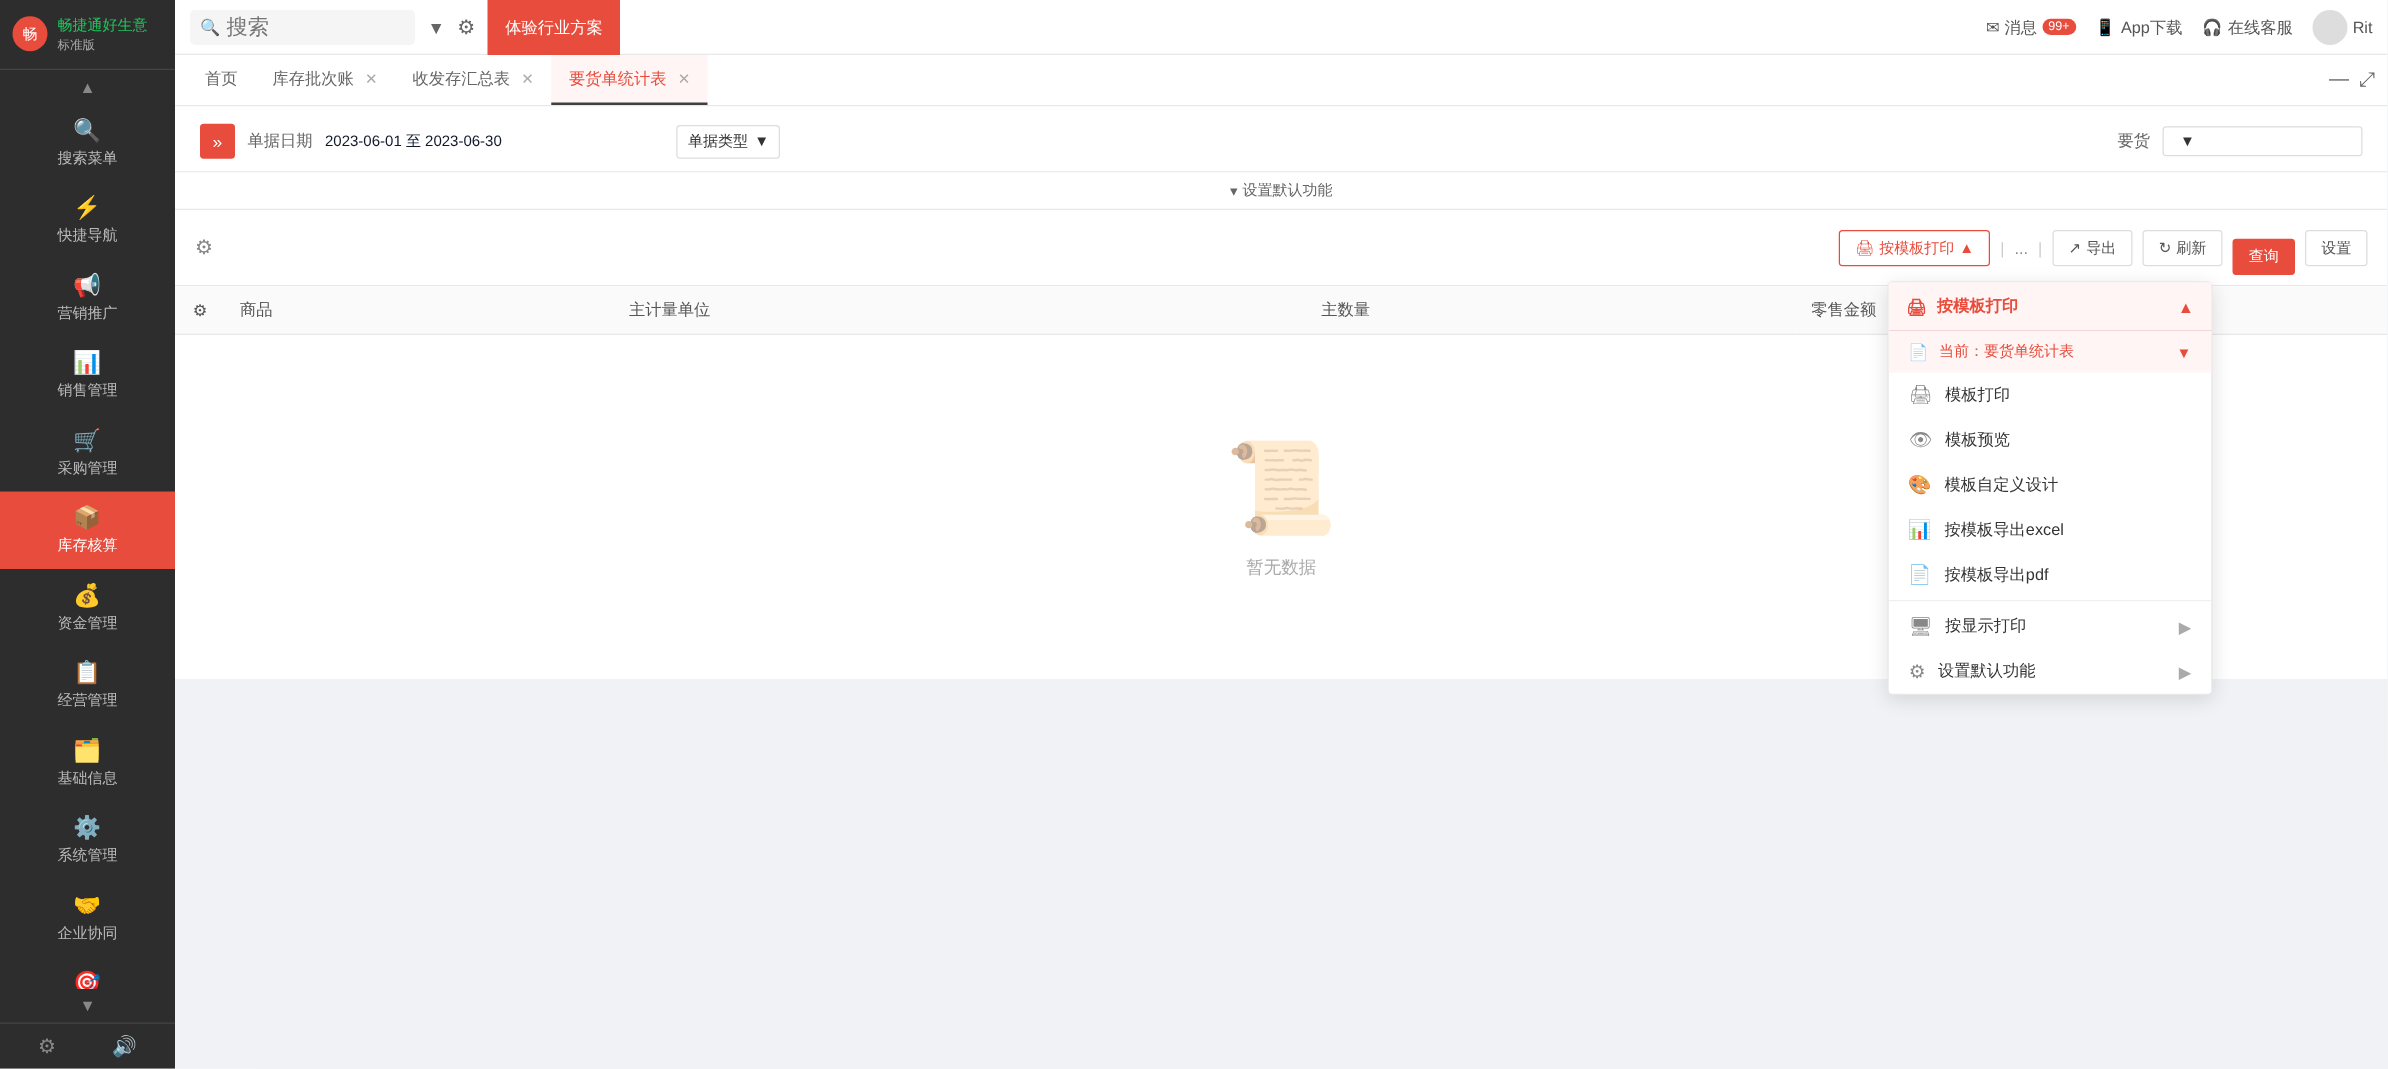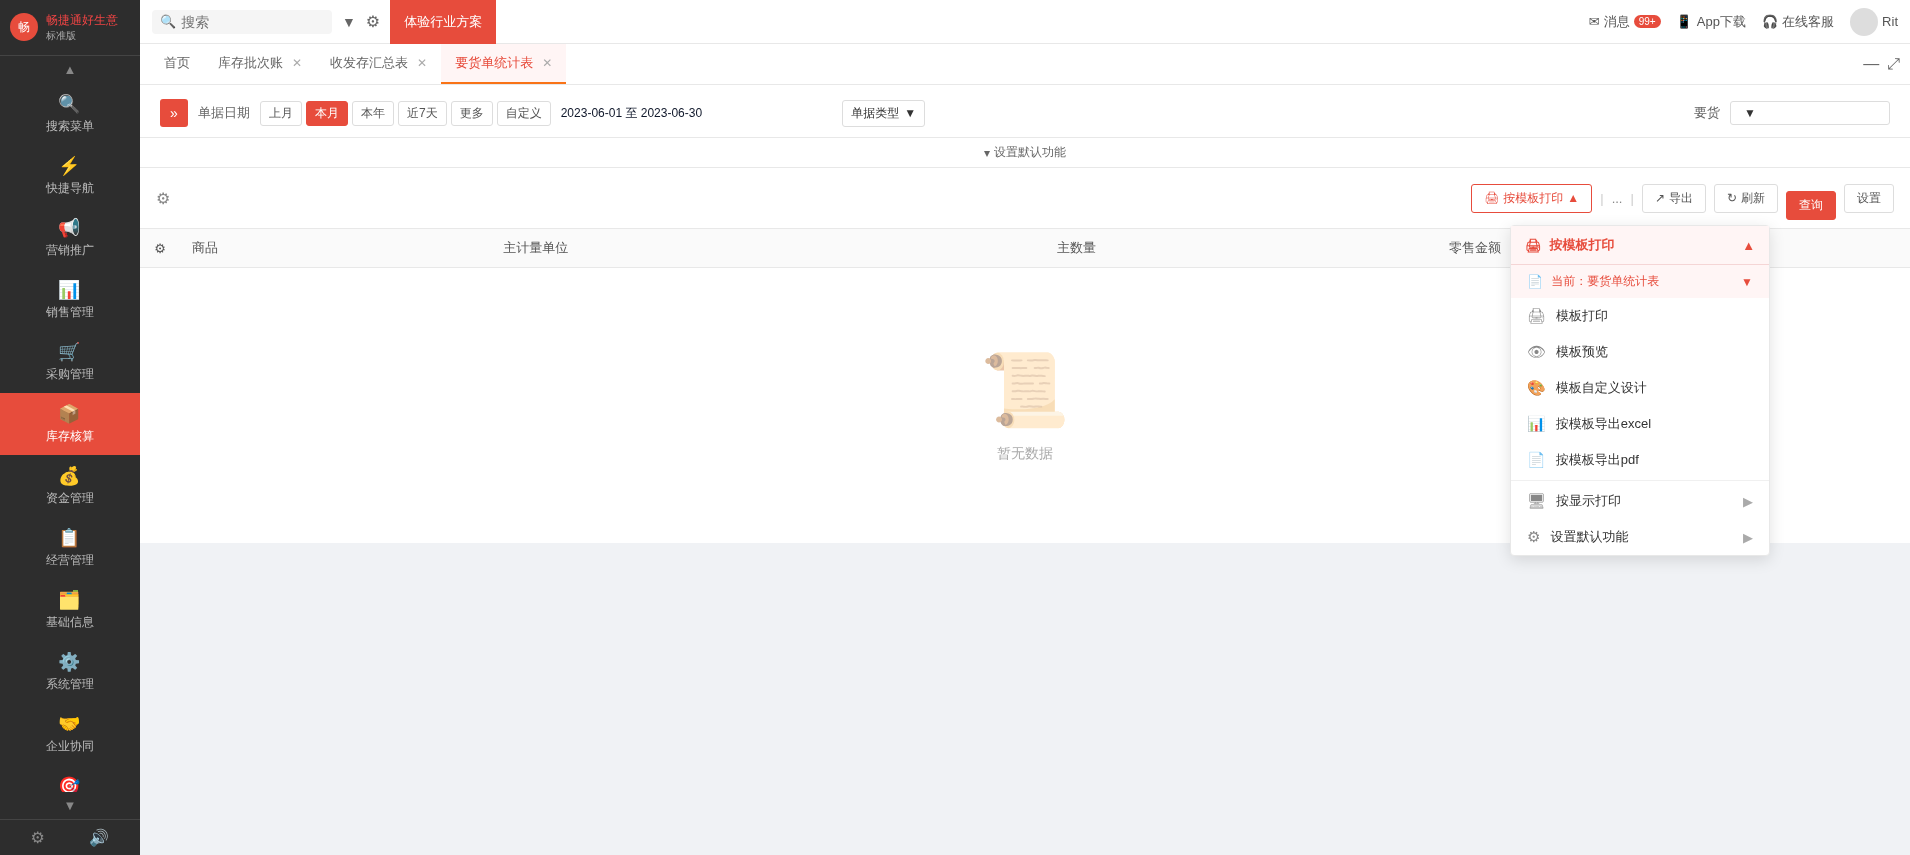--- a/index.html
+++ b/index.html
@@ -2,51 +2,51 @@
 <html><head>
   <meta charset="utf-8">
   <style>
     * { margin: 0; padding: 0; box-sizing: border-box; }
     body { font-family: 'Microsoft YaHei', Arial, sans-serif; font-size: 13px; background: #f5f5f5; display: flex; height: 855px; overflow: hidden; }
 
     
     .sidebar { width: 140px; background: #2d2d2d; color: #ccc; display: flex; flex-direction: column; height: 100%; flex-shrink: 0; }
     .sidebar-logo { padding: 12px 10px; border-bottom: 1px solid #444; display: flex; align-items: center; gap: 8px; }
     .sidebar-logo-icon { width: 28px; height: 28px; background: #e74c3c; border-radius: 50%; display: flex; align-items: center; justify-content: center; color: white; font-size: 12px; flex-shrink: 0; }
-    .sidebar-logo-text { font-size: 12px; color: #ef4444; line-height: 1.4; }
+    .sidebar-logo-text { font-size: 12px; color: #22c55e; line-height: 1.4; }
     .sidebar-logo-badge { font-size: 10px; color: #aaa; }
     .sidebar-nav { flex: 1; overflow-y: auto; }
     .sidebar-nav::-webkit-scrollbar { width: 3px; }
     .sidebar-nav::-webkit-scrollbar-thumb { background: #555; }
     .sidebar-item { display: flex; flex-direction: column; align-items: center; padding: 10px 5px; cursor: pointer; color: #bbb; font-size: 12px; gap: 3px; }
     .sidebar-item.active { background: #e74c3c; color: #fff; }
     .sidebar-item .s-icon { font-size: 18px; }
     .sidebar-scroll-btn { display: flex; align-items: center; justify-content: center; padding: 6px; color: #888; cursor: pointer; }
     .sidebar-footer { display: flex; align-items: center; justify-content: space-around; padding: 8px; border-top: 1px solid #444; }
     .sidebar-footer-btn { color: #888; cursor: pointer; font-size: 16px; }
 
     
     .main { flex: 1; display: flex; flex-direction: column; overflow: hidden; }
 
     
     .topbar { background: #fff; height: 44px; display: flex; align-items: center; padding: 0 12px; border-bottom: 1px solid #e8e8e8; gap: 10px; flex-shrink: 0; }
     .topbar-search { flex: 0 0 180px; display: flex; align-items: center; background: #f5f5f5; border-radius: 4px; padding: 4px 8px; gap: 5px; }
-    .topbar-search input { border: none; background: transparent; outline: none; font-size: 14px; width: 100%; color: #999; }
+    .topbar-search input { border: none; background: transparent; outline: none; font-size: 17px; width: 100%; color: #999; }
     .topbar-nav-btn { color: #666; cursor: pointer; font-size: 14px; }
     .topbar-gear { color: #666; cursor: pointer; font-size: 16px; }
     .topbar-trial-btn { background: #e74c3c; color: white; border: none; border-radius: 4px; padding: 17px 14px; font-size: 13px; cursor: pointer; }
     .topbar-right { margin-left: auto; display: flex; align-items: center; gap: 16px; }
     .topbar-right-item { display: flex; align-items: center; gap: 4px; color: #555; cursor: pointer; font-size: 13px; }
     .topbar-badge { background: #e74c3c; color: white; border-radius: 10px; font-size: 10px; padding: 1px 5px; }
     .topbar-avatar { width: 28px; height: 28px; background: #ddd; border-radius: 50%; }
 
     
     .tabs-bar { background: #fff; display: flex; align-items: center; border-bottom: 1px solid #e8e8e8; flex-shrink: 0; padding: 0 10px; }
     .tab-item { display: flex; align-items: center; padding: 10px 14px; color: #666; cursor: pointer; font-size: 13px; border-bottom: 2px solid transparent; gap: 5px; white-space: nowrap; }
-    .tab-item.active { color: #e74c3c; border-bottom: 2px solid #f97316; background: #fff5f5; align-items: center; }
+    .tab-item.active { color: #e74c3c; border-bottom: 2px solid #404040; background: #fff5f5; align-items: center; }
     .tab-close { color: #aaa; font-size: 12px; margin-left: 4px; }
     .tabs-right { margin-left: auto; display: flex; gap: 8px; }
     .tab-window-btn { color: #666; cursor: pointer; font-size: 16px; }
 
     
     .page-content { flex: 1; overflow: auto; padding: 0; background: #f0f2f5; position: relative; }
 
     
     .page-header { background: #fff; padding: 14px 20px 0 20px; border-bottom: 1px solid #e8e8e8; }
     .page-title { font-size: 16px; font-weight: bold; color: #333; margin-bottom: 12px; }
@@ -220,28 +220,20 @@
 
   <div class="page-content">
 
     <div class="page-header">
       <div class="filter-row">
 
         <div style="width:28px;height:28px;background:#e74c3c;border-radius:3px;display:flex;align-items:center;justify-content:center;cursor:pointer;flex-shrink:0;">
           <span style="color:white;font-size:14px;">»</span>
         </div>
         <span class="filter-label">单据日期</span>
-        <div class="date-btns">
-          <button class="date-btn">上月</button>
-          <button class="date-btn active">本月</button>
-          <button class="date-btn">本年</button>
-          <button class="date-btn">近7天</button>
-          <button class="date-btn">更多</button>
-          <button class="date-btn">自定义</button>
-        </div>
         <span class="date-range-text">2023-06-01 至 2023-06-30</span>
 
         <div style="width:120px;"></div>
 
         <div class="filter-select">
           <span>单据类型</span>
           <span>▼</span>
         </div>
 
         <div style="flex:1;"></div>

